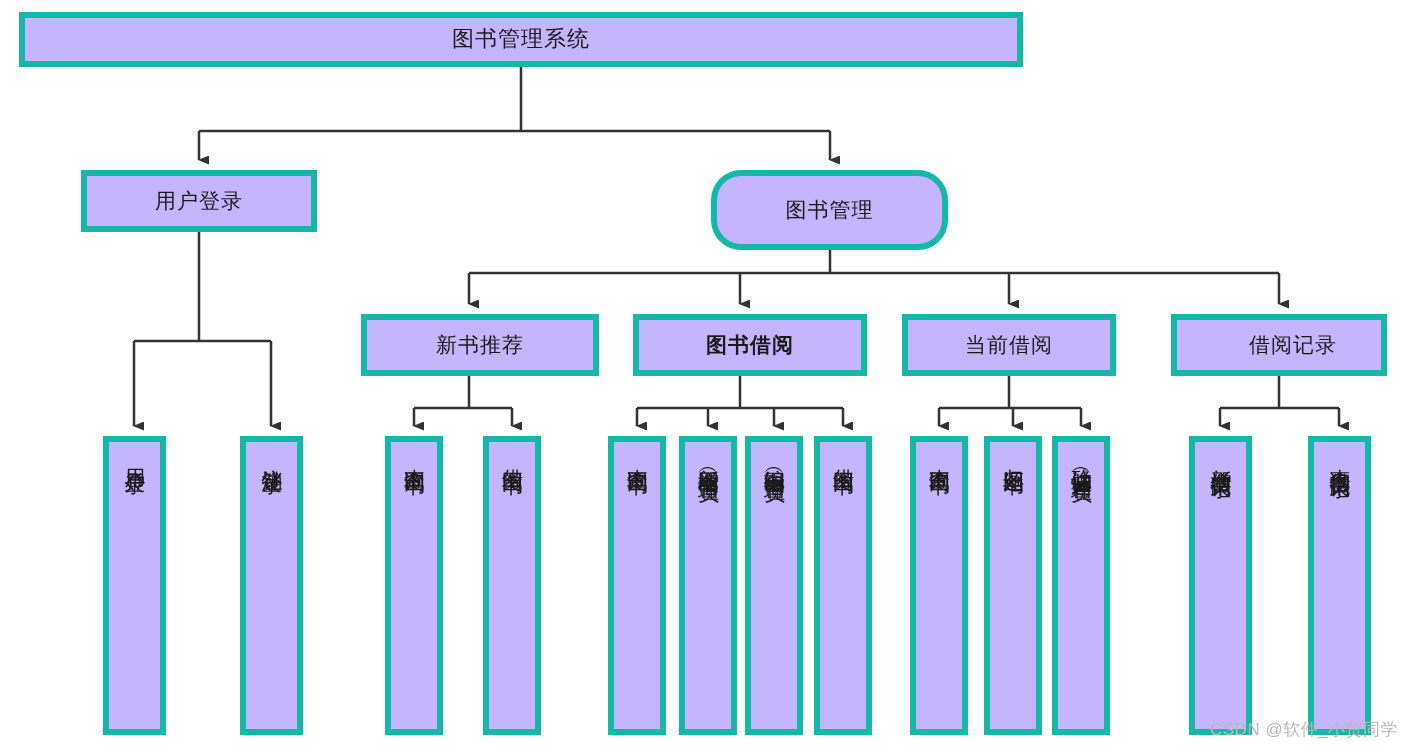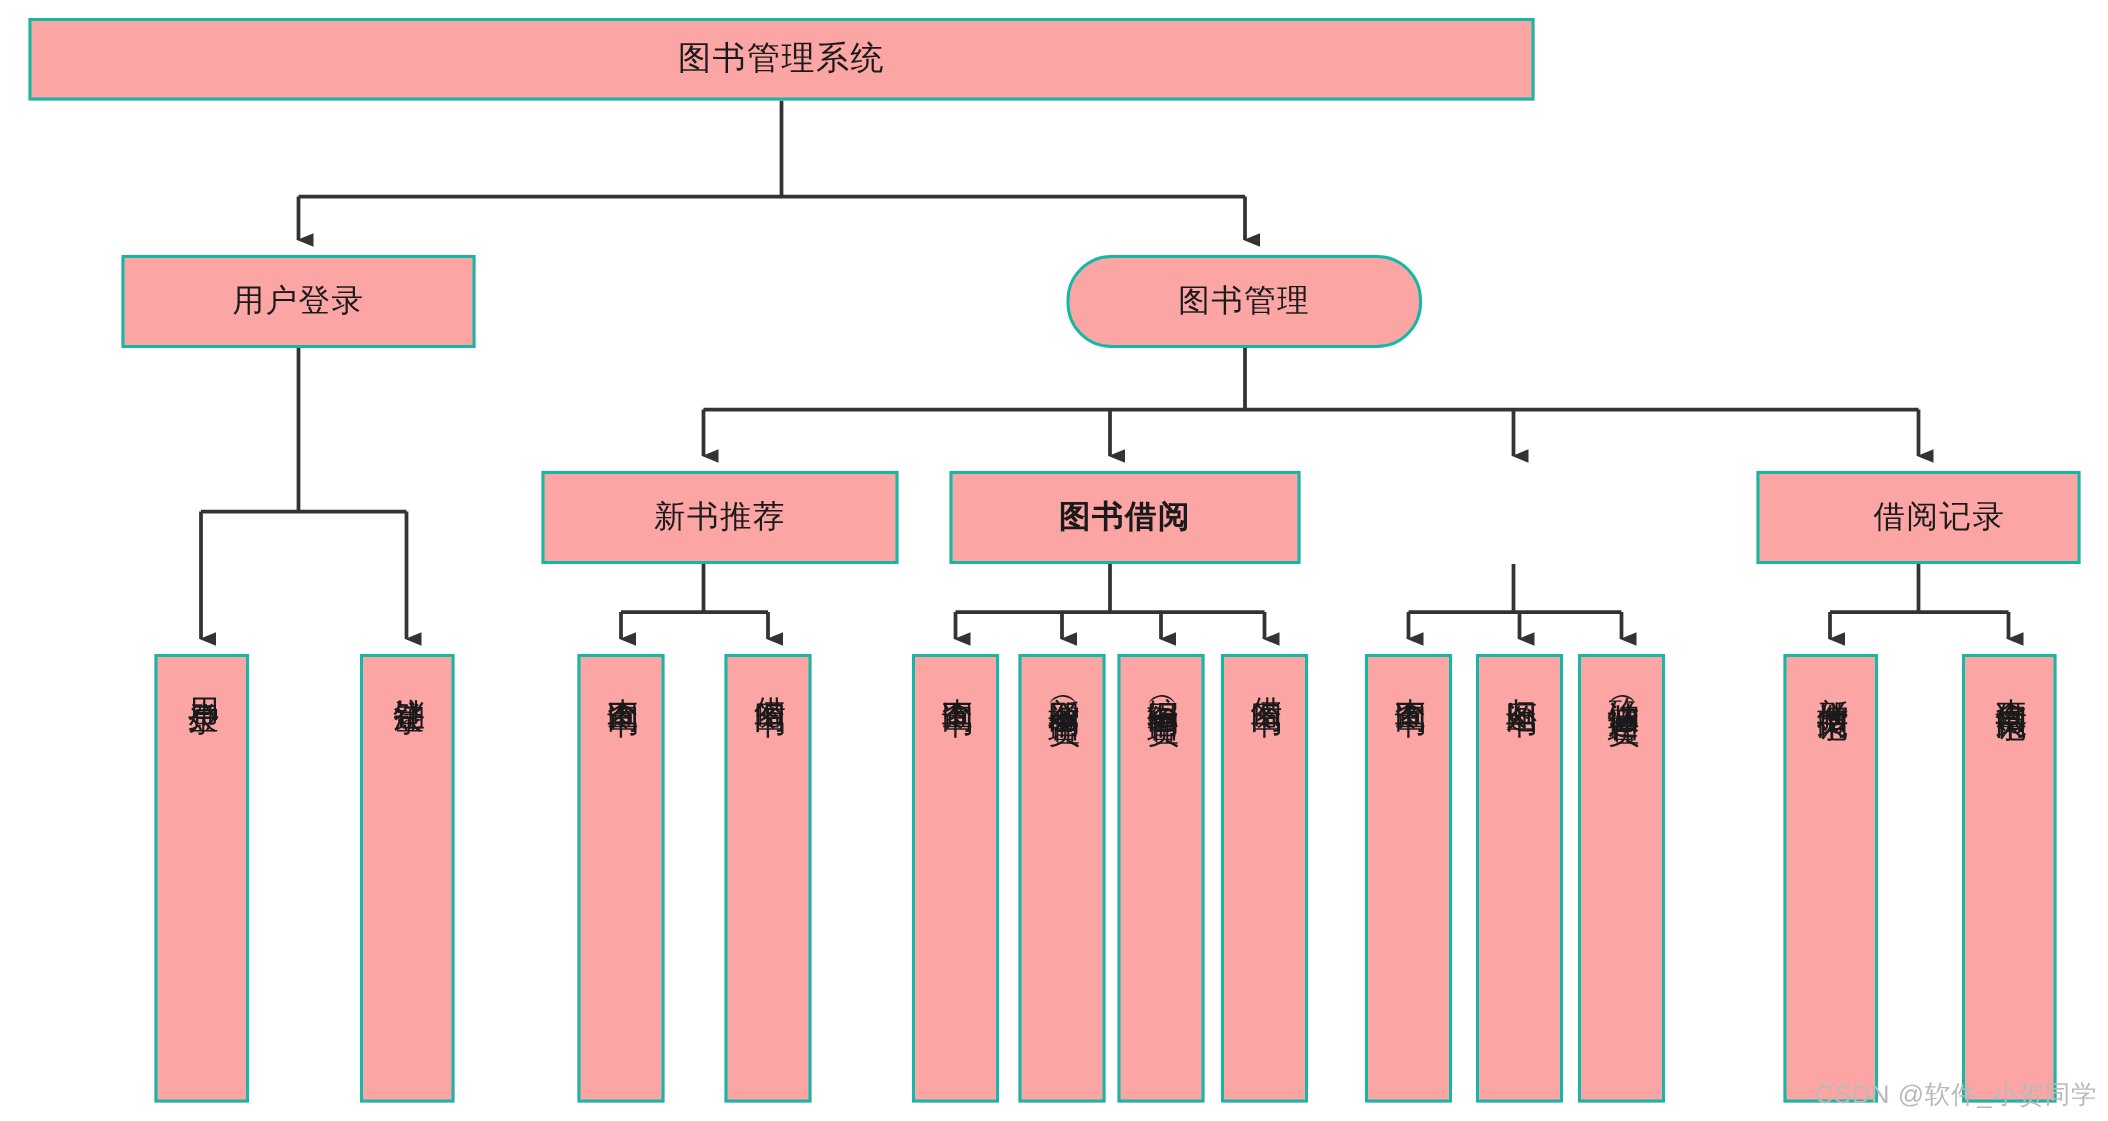--- a/index.html
+++ b/index.html
@@ -21,22 +21,22 @@
     position: absolute;
     left: 0;
     top: 0;
     width: 1405px;
     height: 747px;
     pointer-events: none;
   }
   .node {
     position: absolute;
     box-sizing: border-box;
-    background: #fca5a5;
-    border: 2px solid #14b8a6;
+    background: #c4b5fd;
+    border: 6px solid #14b8a6;
     display: flex;
     align-items: center;
     justify-content: center;
     color: #1a1a1a;
   }
   .node-h .label {
     font-size: 21px;
     line-height: 1.2;
     letter-spacing: 1px;
     white-space: nowrap;
@@ -124,29 +124,32 @@
     </g>
   </svg>
 
   <div class="node node-h root" style="left:19px; top:12px; width:1004px; height:55px;">
     <span class="label">图书管理系统</span>
   </div>
 
   <div class="node node-h" style="left:81px; top:170px; width:236px; height:62px;">
     <span class="label">用户登录</span>
   </div>
-  <div class="node node-h" style="left:711px; top:170px; width:237px; height:62px;border-radius:30px;">
+  <div class="node node-h" style="left:711px; top:170px; width:237px; height:80px;border-radius:30px;">
     <span class="label">图书管理</span>
   </div>
 
   <div class="node node-h" style="left:361px; top:314px; width:238px; height:62px;">
     <span class="label">新书推荐</span>
   </div>
   <div class="node node-h" style="left:633px; top:314px; width:234px; height:62px;font-weight:bold;">
     <span class="label">图书借阅</span>
+  </div>
+  <div class="node node-h" style="left:902px; top:314px; width:214px; height:62px;">
+    <span class="label">当前借阅</span>
   </div>
   <div class="node node-h" style="left:1171px; top:314px; width:216px; height:62px;padding-left:28px;">
     <span class="label">借阅记录</span>
   </div>
 
   <div class="node node-v" style="left:103px; top:436px; width:63px; height:299px;">
     <span class="label">用户登录</span>
   </div>
   <div class="node node-v" style="left:240px; top:436px; width:63px; height:299px;">
     <span class="label">注销登录</span>

